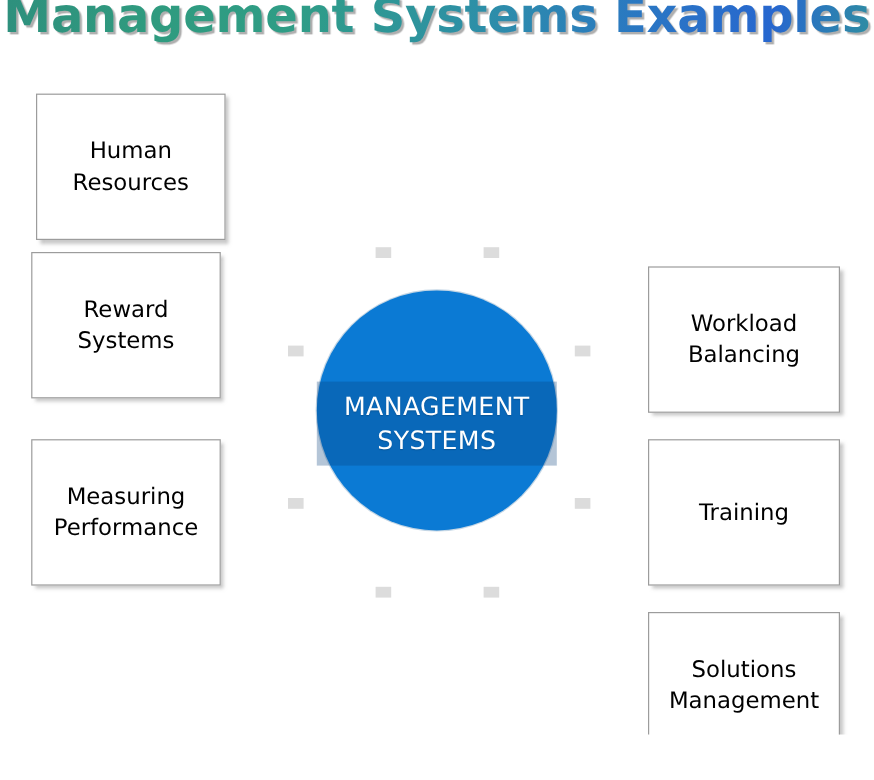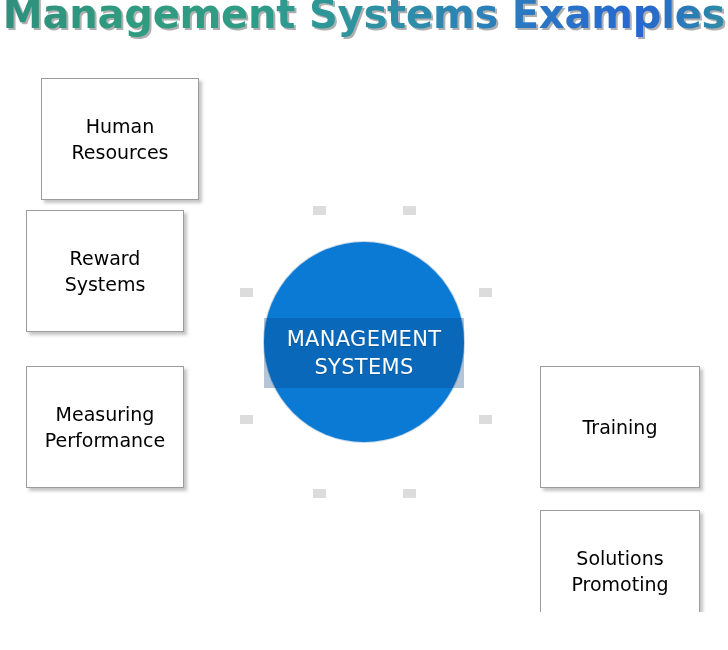--- a/index.html
+++ b/index.html
@@ -77,21 +77,21 @@
     line-height: 26px;
     font-weight: normal;
   }
   .box .box-label {
     display: block;
     white-space: pre-line;
     padding: 0 2px;
   }
 
   
-  #box-human-resources        { left: 41px;  top: 78px;  width: 158px; height: 122px; text-align: center; }
+  #box-human-resources        { left: 30px;  top: 78px;  width: 158px; height: 122px; text-align: center; }
   #box-reward-systems         { left: 26px;  top: 210px; width: 158px; height: 122px; text-align: center; }
   #box-measuring-performance  { left: 26px;  top: 366px; width: 158px; height: 122px; text-align: center; }
   #box-promoting-uniform      { left: 26px;  top: 510px; width: 158px; height: 122px; }
 
   
   #box-knowledge-sharing      { left: 540px; top: 78px;  width: 160px; height: 122px; }
   #box-workload-balancing     { left: 540px; top: 222px; width: 160px; height: 122px; }
   #box-training               { left: 540px; top: 366px; width: 160px; height: 122px; }
   #box-solutions-management   { left: 540px; top: 510px; width: 160px; height: 122px; }
 
@@ -176,28 +176,32 @@
 Systems</span>
   </div>
 
   <div class="box" id="box-measuring-performance">
     <span class="box-label">Measuring
 Performance</span>
   </div>
 
 
 
+  <div class="box" id="box-workload-balancing">
+    <span class="box-label">Workload
+Balancing</span>
+  </div>
 
   <div class="box" id="box-training">
     <span class="box-label">Training</span>
   </div>
 
   <div class="box" id="box-solutions-management">
     <span class="box-label">Solutions
-Promoting</span>
+Management</span>
   </div>
 
   <div id="dot-layer">
       <div class="ray-dot" style="left: 313px; top: 206px; background: rgb(220, 220, 220);"></div>
       <div class="ray-dot" style="left: 403px; top: 206px; background: rgb(220, 220, 220);"></div>
       <div class="ray-dot" style="left: 240px; top: 288px; background: rgb(220, 220, 220);"></div>
       <div class="ray-dot" style="left: 479px; top: 288px; background: rgb(220, 220, 220);"></div>
       <div class="ray-dot" style="left: 240px; top: 415px; background: rgb(220, 220, 220);"></div>
       <div class="ray-dot" style="left: 479px; top: 415px; background: rgb(220, 220, 220);"></div>
       <div class="ray-dot" style="left: 313px; top: 489px; background: rgb(220, 220, 220);"></div>

